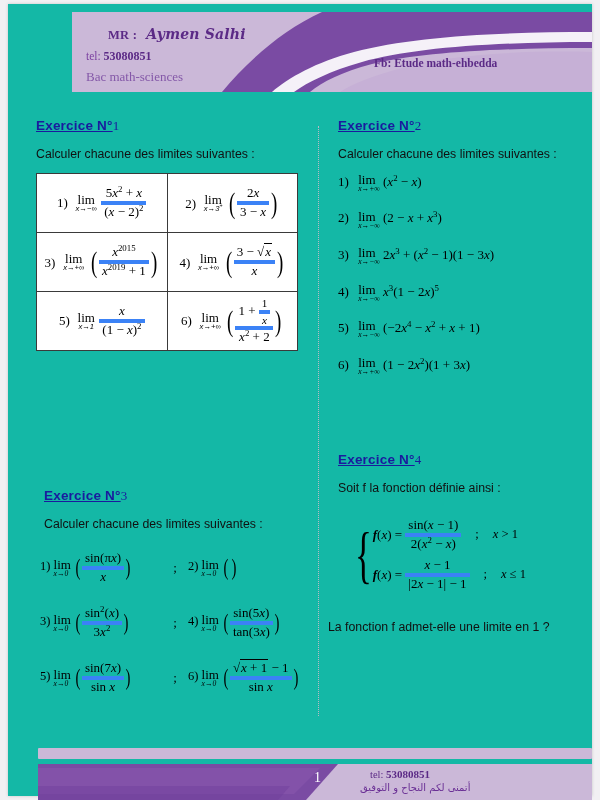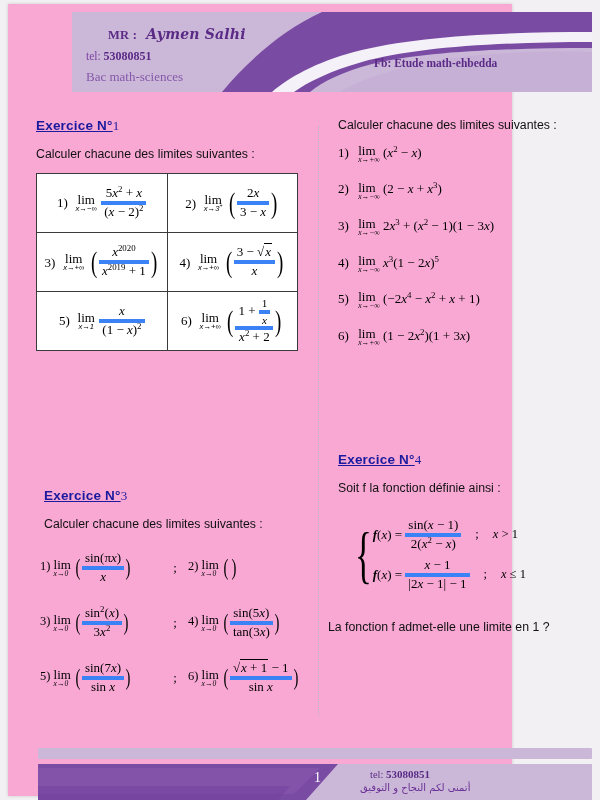--- a/index.html
+++ b/index.html
@@ -10,22 +10,22 @@
     overflow: hidden;
   }
   .page {
     position: relative;
     width: 600px; height: 800px;
     background: #f2f0f3;
   }
   .sheet {
     position: absolute;
     left: 8px; top: 4px;
-    width: 504px; height: 792px;
-    background: #f9a8d4;
+    width: 584px; height: 792px;
+    background: #14b8a6;
     box-shadow: 0 0 3px rgba(0,0,0,0.18);
   }
 
   
   .header {
     position: absolute;
     left: 64px; top: 8px;
     width: 520px; height: 80px;
     overflow: hidden;
     background: #cbb8d8;
@@ -241,21 +241,21 @@
         <td>
           <span class="m">2)&nbsp;</span>
           <span class="lim"><span class="op">lim</span><span class="sub">x→3<sup>+</sup></span></span>
           <span class="paren">(</span><span class="frac m"><span class="n">2<span class="mi">x</span></span><span class="d">3 − <span class="mi">x</span></span></span><span class="paren">)</span>
         </td>
       </tr>
       <tr>
         <td>
           <span class="m">3)&nbsp;</span>
           <span class="lim"><span class="op">lim</span><span class="sub">x→+∞</span></span>
-          <span class="paren">(</span><span class="frac m"><span class="n"><span class="mi">x</span><sup>2020</sup></span><span class="d"><span class="mi">x</span><sup>2019</sup> + 1</span></span><span class="paren">)</span>
+          <span class="paren">(</span><span class="frac m"><span class="n"><span class="mi">x</span><sup>2015</sup></span><span class="d"><span class="mi">x</span><sup>2019</sup> + 1</span></span><span class="paren">)</span>
         </td>
         <td>
           <span class="m">4)&nbsp;</span>
           <span class="lim"><span class="op">lim</span><span class="sub">x→+∞</span></span>
           <span class="paren">(</span><span class="frac m"><span class="n">3 − √<span class="sqrt"><span class="bar mi">x</span></span></span><span class="d"><span class="mi">x</span></span></span><span class="paren">)</span>
         </td>
       </tr>
       <tr>
         <td>
           <span class="m">5)&nbsp;</span>
@@ -266,20 +266,23 @@
           <span class="m">6)&nbsp;</span>
           <span class="lim"><span class="op">lim</span><span class="sub">x→+∞</span></span>
           <span class="paren">(</span><span class="frac m"><span class="n">1 + <span class="frac" style="font-size:.86em"><span class="n">1</span><span class="d mi">x</span></span></span><span class="d"><span class="mi">x</span><sup>2</sup> + 2</span></span><span class="paren">)</span>
         </td>
       </tr>
     </tbody>
         </table>
   </div>
 
   <div class="col-right">
+    <div class="ex-head">
+      <span class="u">Exercice  N°</span><span class="num">2</span>
+    </div>
     <div class="instr">Calculer chacune des limites suivantes :</div>
 
     <div class="itemlist">
       <div class="item">
         <span class="no">1)</span>
         <span class="lim"><span class="op">lim</span><span class="sub">x→+∞</span></span>
         <span class="m">(<span class="mi">x</span><sup>2</sup> − <span class="mi">x</span>)</span>
       </div>
       <div class="item">
         <span class="no">2)</span>

